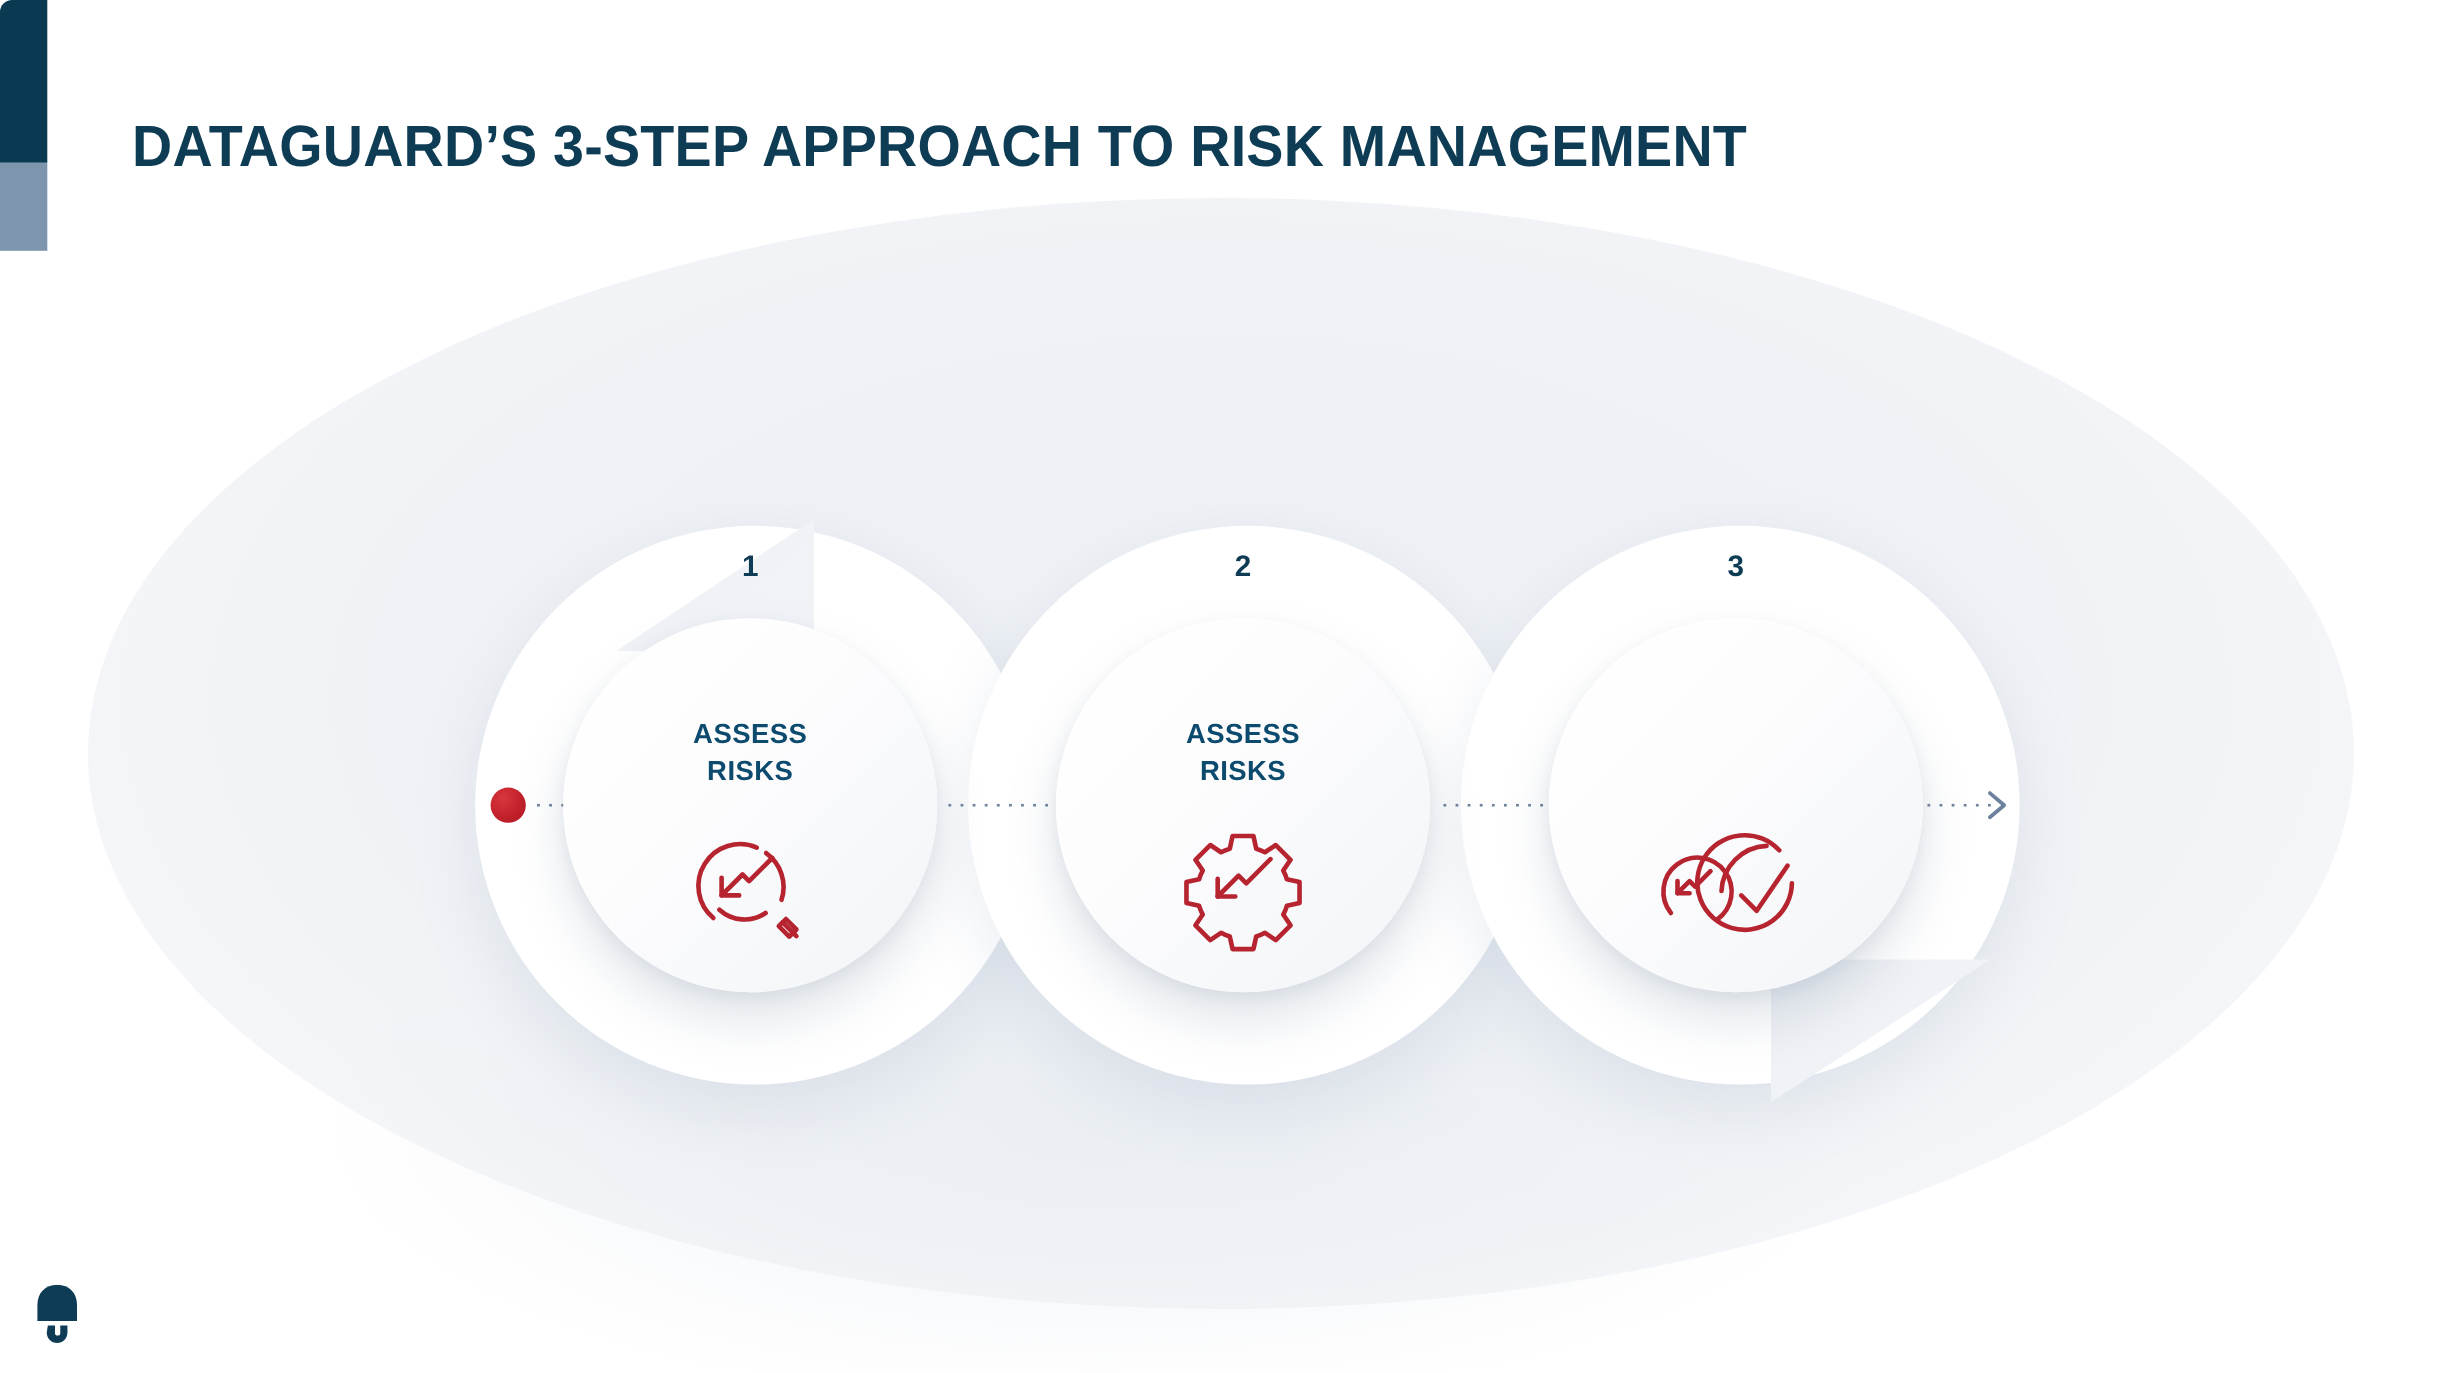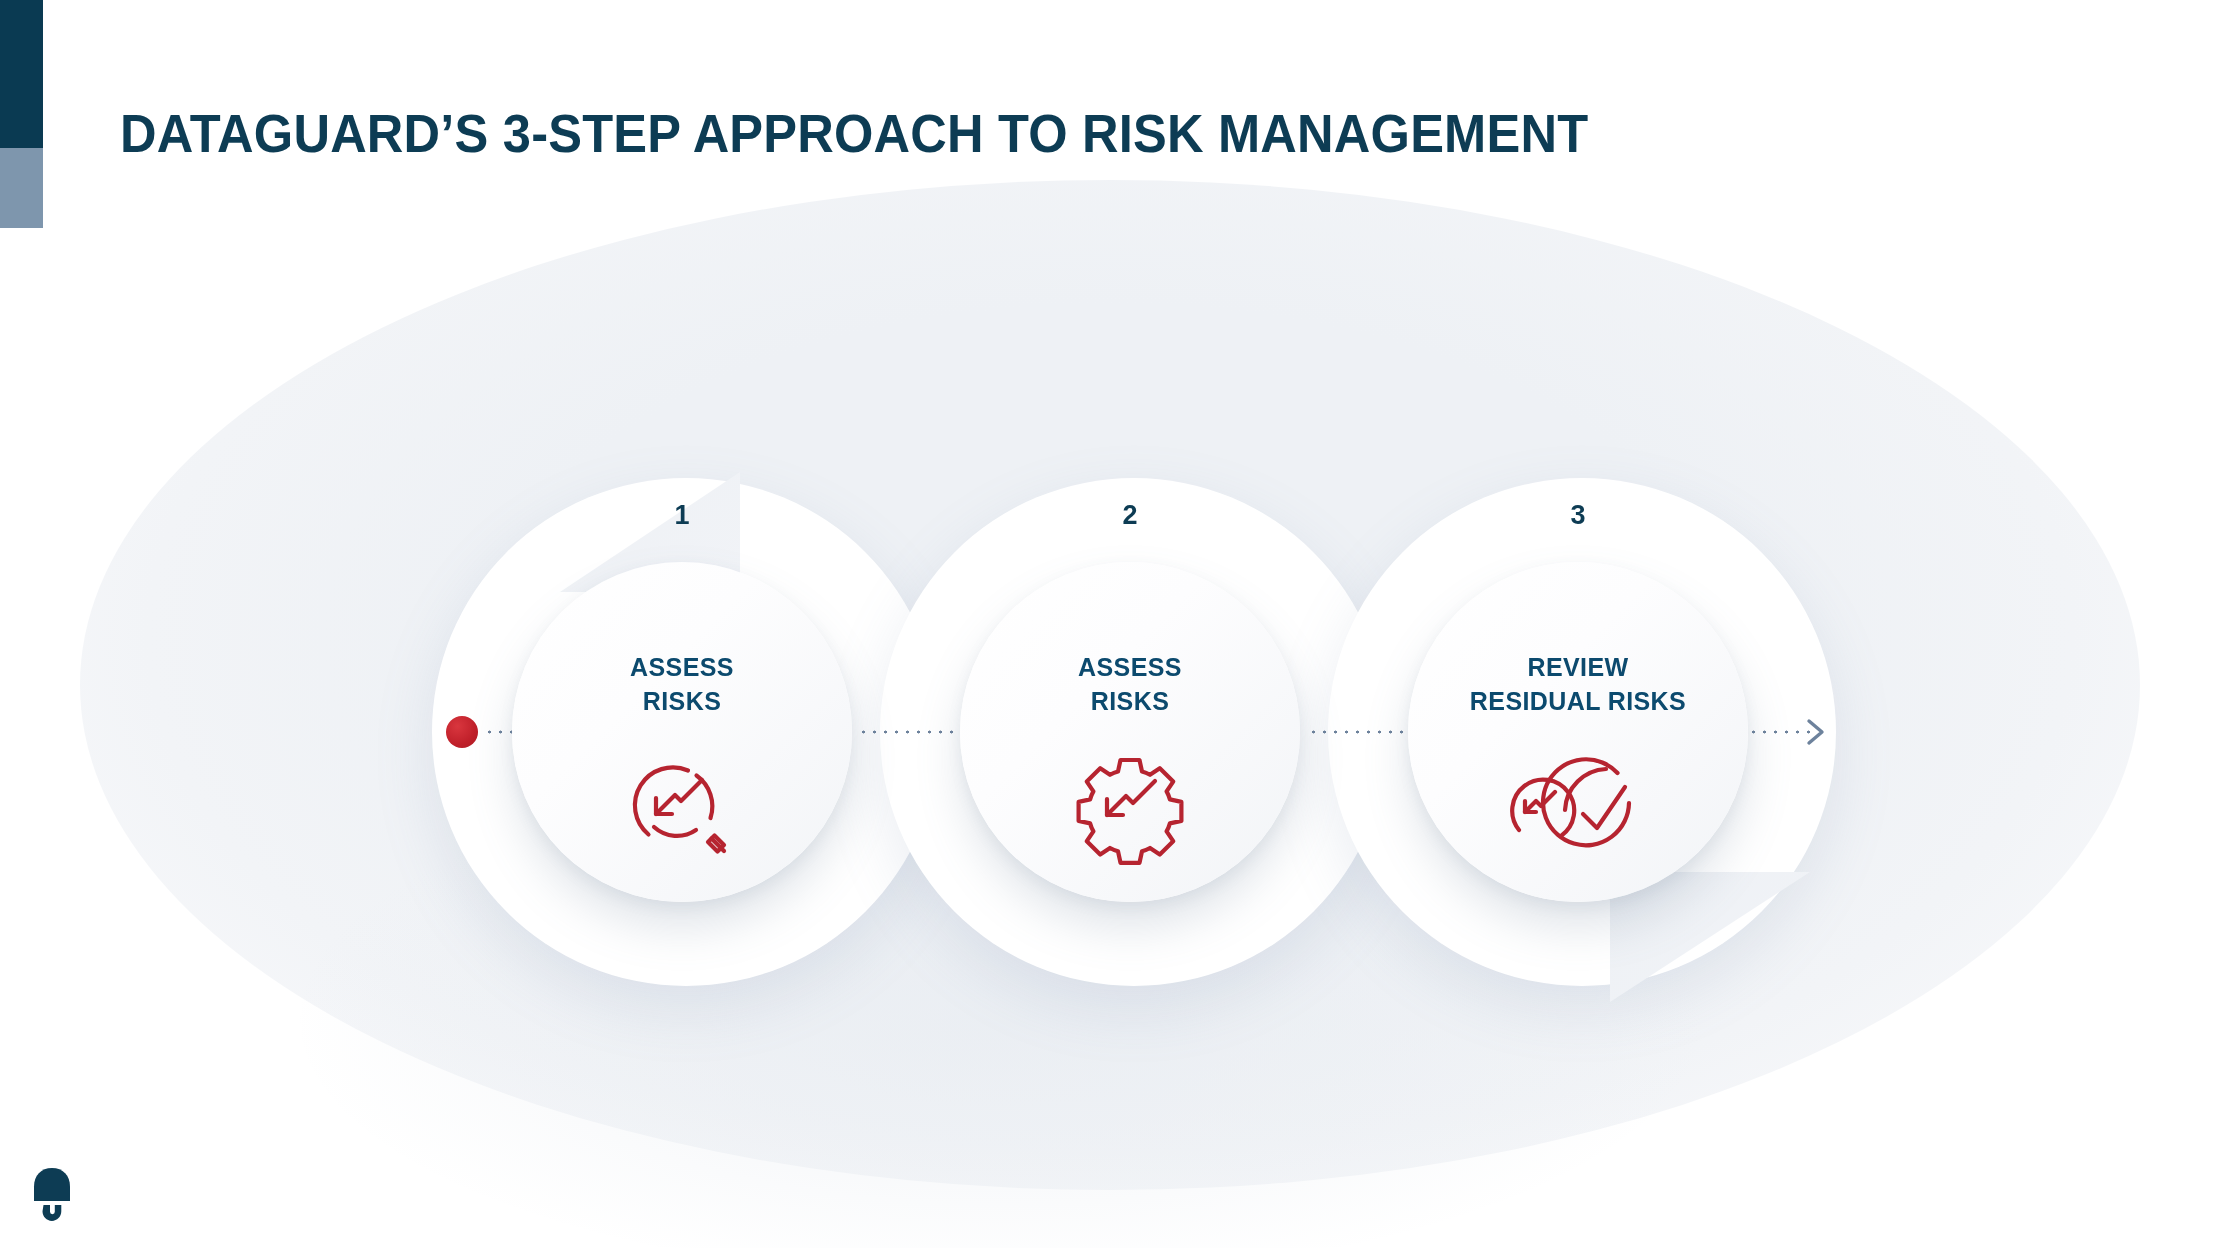--- a/index.html
+++ b/index.html
@@ -7,20 +7,21 @@
     padding: 0;
     background: #ffffff;
   }
   #slide {
     position: relative;
     width: 2220px;
     height: 1248px;
     overflow: hidden;
     background: #ffffff;
     font-family: "Liberation Sans", "DejaVu Sans", sans-serif;
+    border-radius: 11px;
     -webkit-font-smoothing: antialiased;
   }
 
   
   .bg-wash {
     position: absolute;
     left: 50%;
     top: 180px;
     transform: translateX(-50%);
     width: 2060px;
@@ -266,22 +267,20 @@
 
           <polyline points="89,33 67,55 60,48 41,67"></polyline>
           <polyline points="41,51 41,67 57,67"></polyline>
         </svg>
       </div>
     </div>
 
     <div class="step s3">
       <div class="step-circle"></div>
       <div class="step-num">3</div>
-      <div class="step-label">REVIEW
-RESIDUAL RISKS</div>
       <div class="step-icon">
         <svg viewBox="0 0 158 118" width="158" height="118" fill="none" stroke="currentColor" stroke-width="4.2" stroke-linecap="round" stroke-linejoin="round">
 
           <path d="M20 82 A31 31 0 1 1 62 88"></path>
           <polyline points="56,44 42,58 37,53 26,64"></polyline>
           <polyline points="26,53 26,64 37,64"></polyline>
 
           <path d="M118.5 25 A43 43 0 1 0 130 55"></path>
           <path d="M66 62 A43 43 0 0 1 107 21"></path>
 

